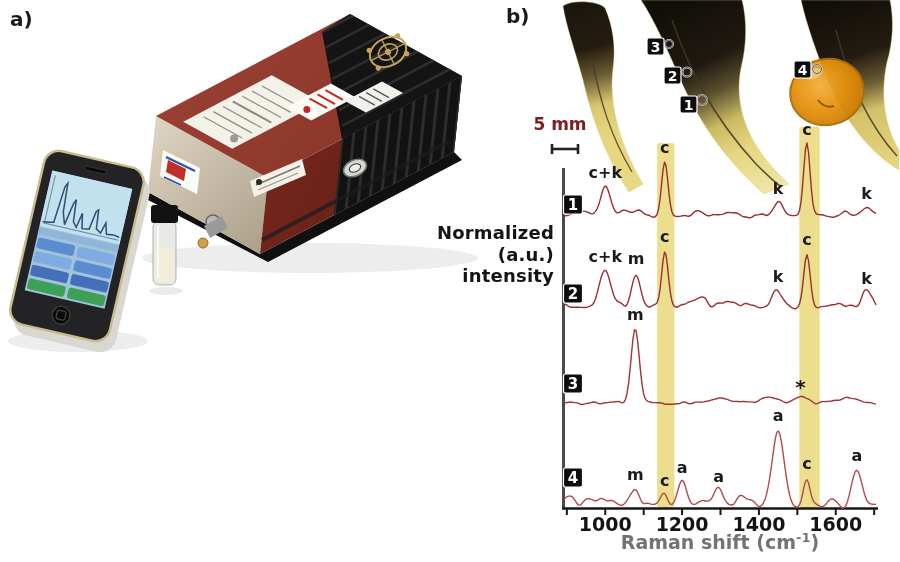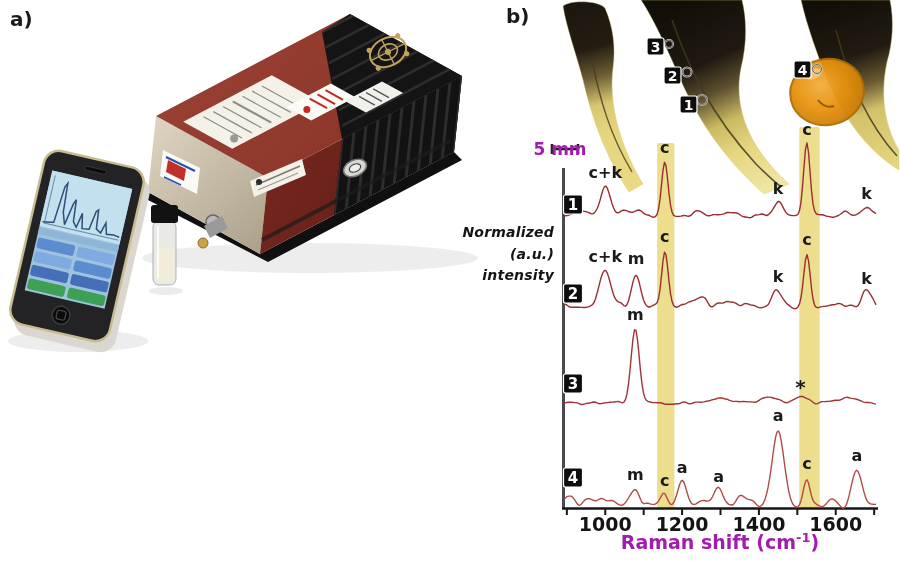--- a/index.html
+++ b/index.html
@@ -1,26 +1,26 @@
 <!DOCTYPE html>
 <html><head>
 <meta charset="utf-8">
 <style>
   html,body{margin:0;padding:0;background:#fff;}
   .fig{position:relative;width:900px;height:562px;background:#ffffff;overflow:hidden;
        font-family:"DejaVu Sans","Liberation Sans",sans-serif;color:#111;}
   .fig svg{position:absolute;left:0;top:0;}
   .abs{position:absolute;}
   .panel-label{font-size:20px;font-weight:bold;color:#1a1a1a;}
-  #ylab{left:398px;top:222px;width:156px;text-align:right;font-size:14px;font-weight:bold;
-        line-height:21.5px;color:#141414;letter-spacing:.2px;font-style:italic;}
+  #ylab{left:398px;top:222px;width:156px;text-align:right;font-size:18px;font-weight:bold;
+        line-height:21.5px;color:#141414;letter-spacing:.2px;}
   #ylab span{display:block;}
-  #xlab{left:570px;top:530px;width:300px;text-align:center;font-size:19px;font-weight:bold;color:#a21caf;}
+  #xlab{left:570px;top:530px;width:300px;text-align:center;font-size:19px;font-weight:bold;color:#737373;}
   #xlab sup{font-size:13px;}
-  #sblab{left:528px;top:114px;width:64px;text-align:center;font-size:17px;font-weight:bold;color:#a21caf;margin-top:25px;}
+  #sblab{left:528px;top:114px;width:64px;text-align:center;font-size:17px;font-weight:bold;color:#7f1d1d;}
 </style>
 </head>
 <body>
 
 <div class="fig">
   <svg id="scene" width="900" height="562" viewBox="0 0 900 562">
       <defs>
         <linearGradient id="gA" x1="585" y1="0" x2="635" y2="185" gradientUnits="userSpaceOnUse">
           <stop offset="0" stop-color="#1b160e"></stop>
           <stop offset="0.25" stop-color="#241c10"></stop>

